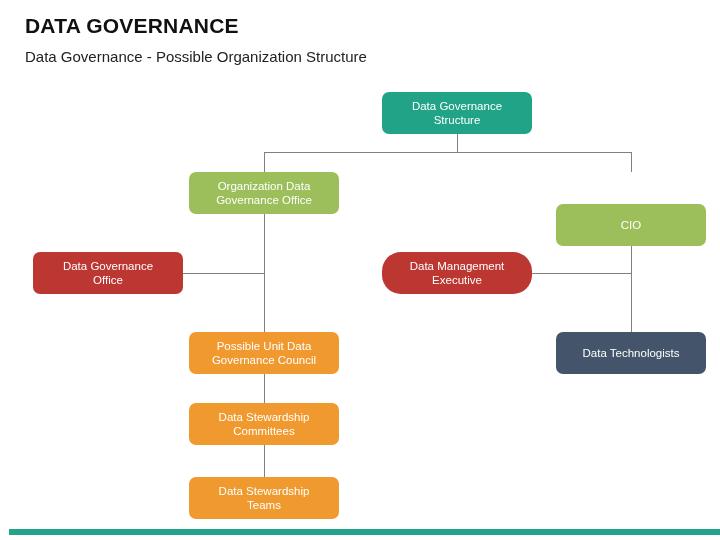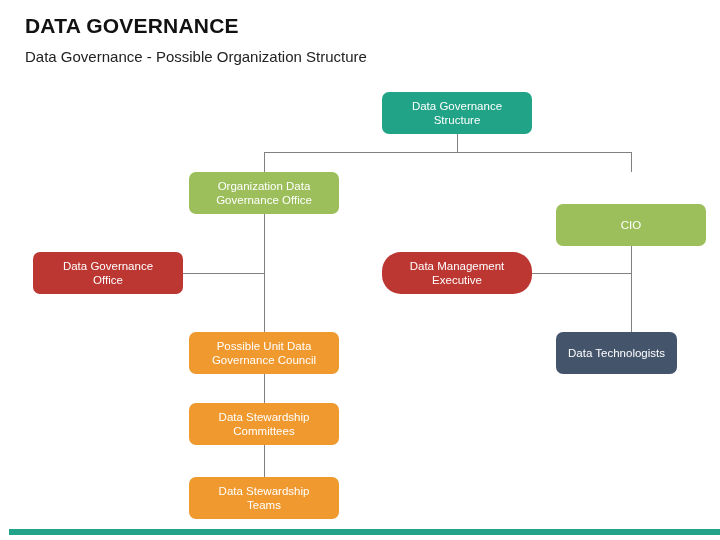--- a/index.html
+++ b/index.html
@@ -105,21 +105,21 @@
 Structure</div>
       <div class="node" style="left: 180px; top: 172px; width: 150px; height: 42px; background: rgb(156, 191, 91); color: rgb(255, 255, 255);">Organization Data
 Governance Office</div>
       <div class="node" style="left: 547px; top: 172px; width: 150px; height: 42px; background: rgb(156, 191, 91); color: rgb(255, 255, 255); margin-top: 32px;">CIO</div>
       <div class="node" style="left: 24px; top: 252px; width: 150px; height: 42px; background: rgb(188, 54, 50); color: rgb(255, 255, 255);">Data Governance
 Office</div>
       <div class="node" style="left: 373px; top: 252px; width: 150px; height: 42px; background: rgb(188, 54, 50); color: rgb(255, 255, 255); border-radius: 19px;">Data Management
 Executive</div>
       <div class="node" style="left: 180px; top: 332px; width: 150px; height: 42px; background: rgb(240, 153, 46); color: rgb(255, 255, 255);">Possible Unit Data
 Governance Council</div>
-      <div class="node" style="left: 547px; top: 332px; width: 121px; height: 42px; background: rgb(68, 84, 106); color: rgb(255, 255, 255);">Data Technologists</div>
+      <div class="node" style="left: 547px; top: 332px; width: 150px; height: 42px; background: rgb(68, 84, 106); color: rgb(255, 255, 255);">Data Technologists</div>
       <div class="node" style="left: 180px; top: 403px; width: 150px; height: 42px; background: rgb(240, 153, 46); color: rgb(255, 255, 255);">Data Stewardship
 Committees</div>
       <div class="node" style="left: 180px; top: 477px; width: 150px; height: 42px; background: rgb(240, 153, 46); color: rgb(255, 255, 255);">Data Stewardship
 Teams</div>
     </div>
 
   <div id="bottom-bar" style="background: rgb(35, 164, 138);"></div>
 
 </div>
 

